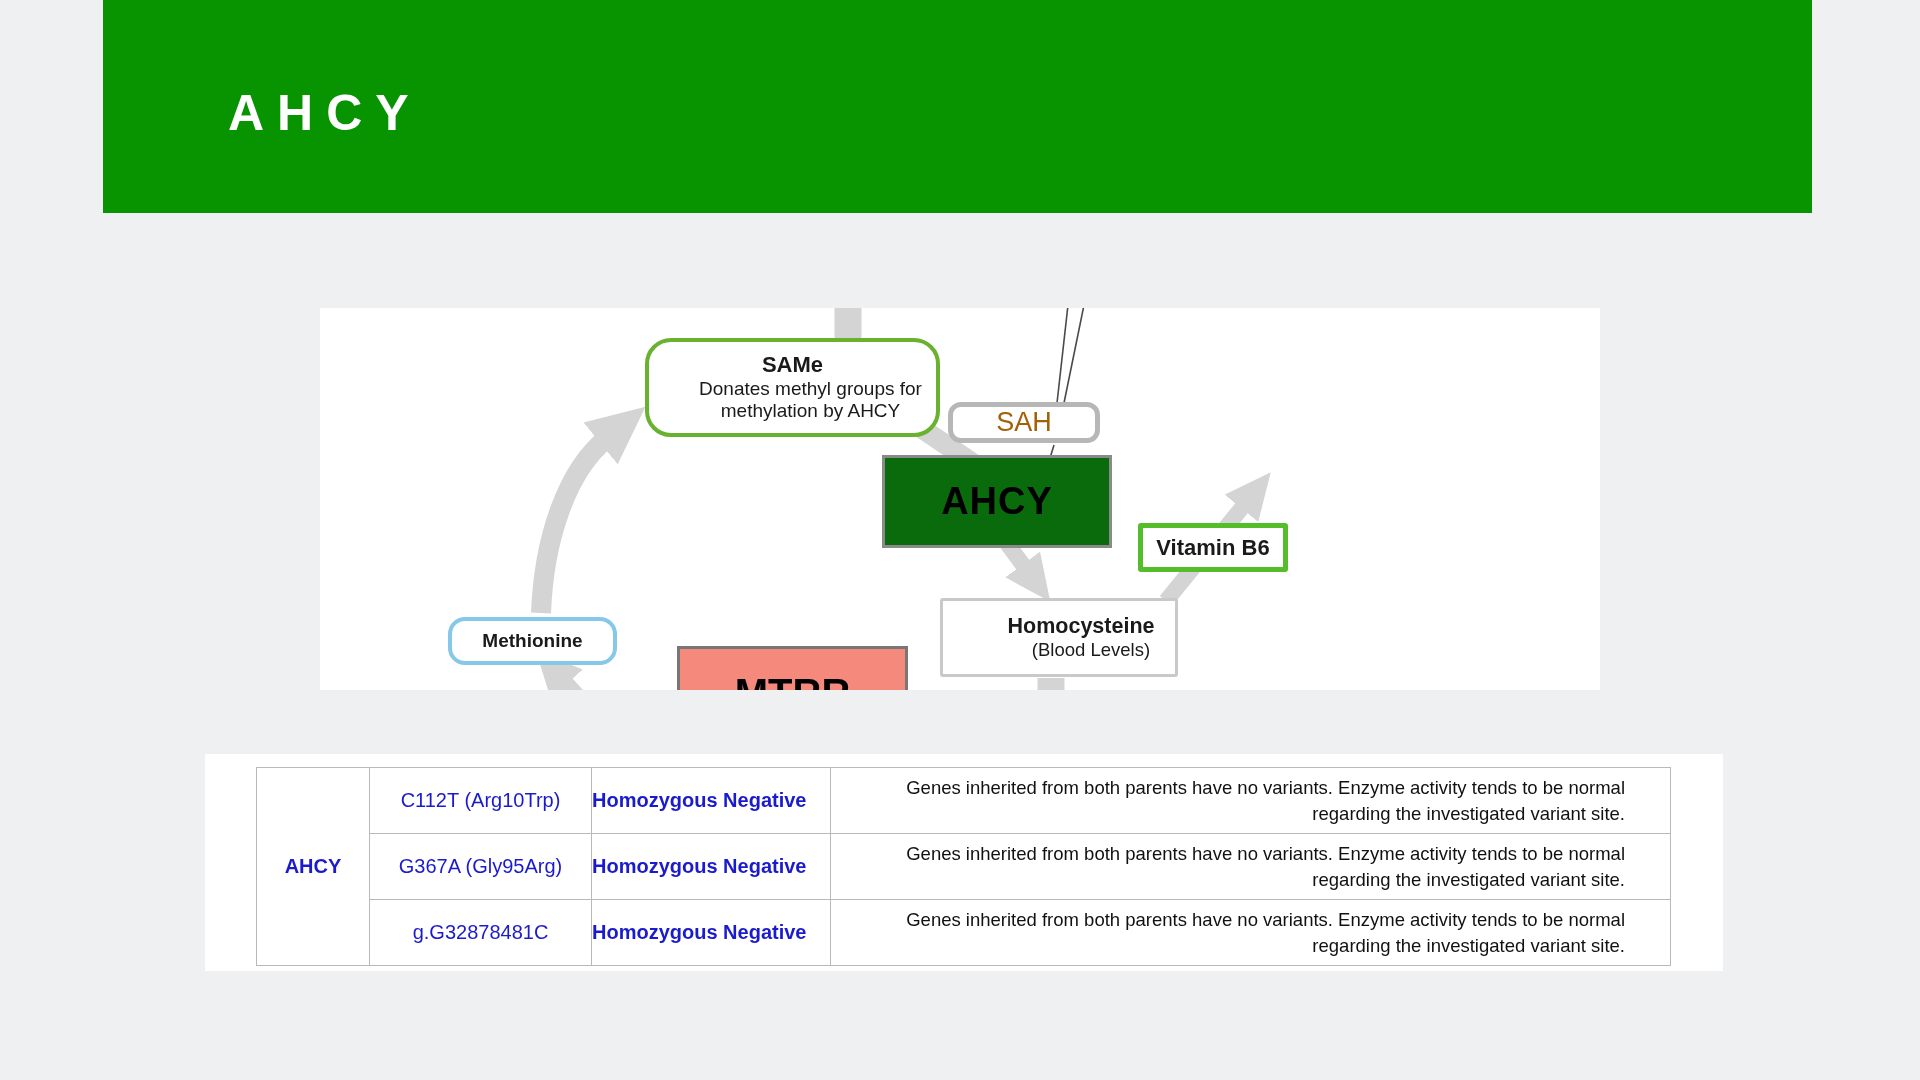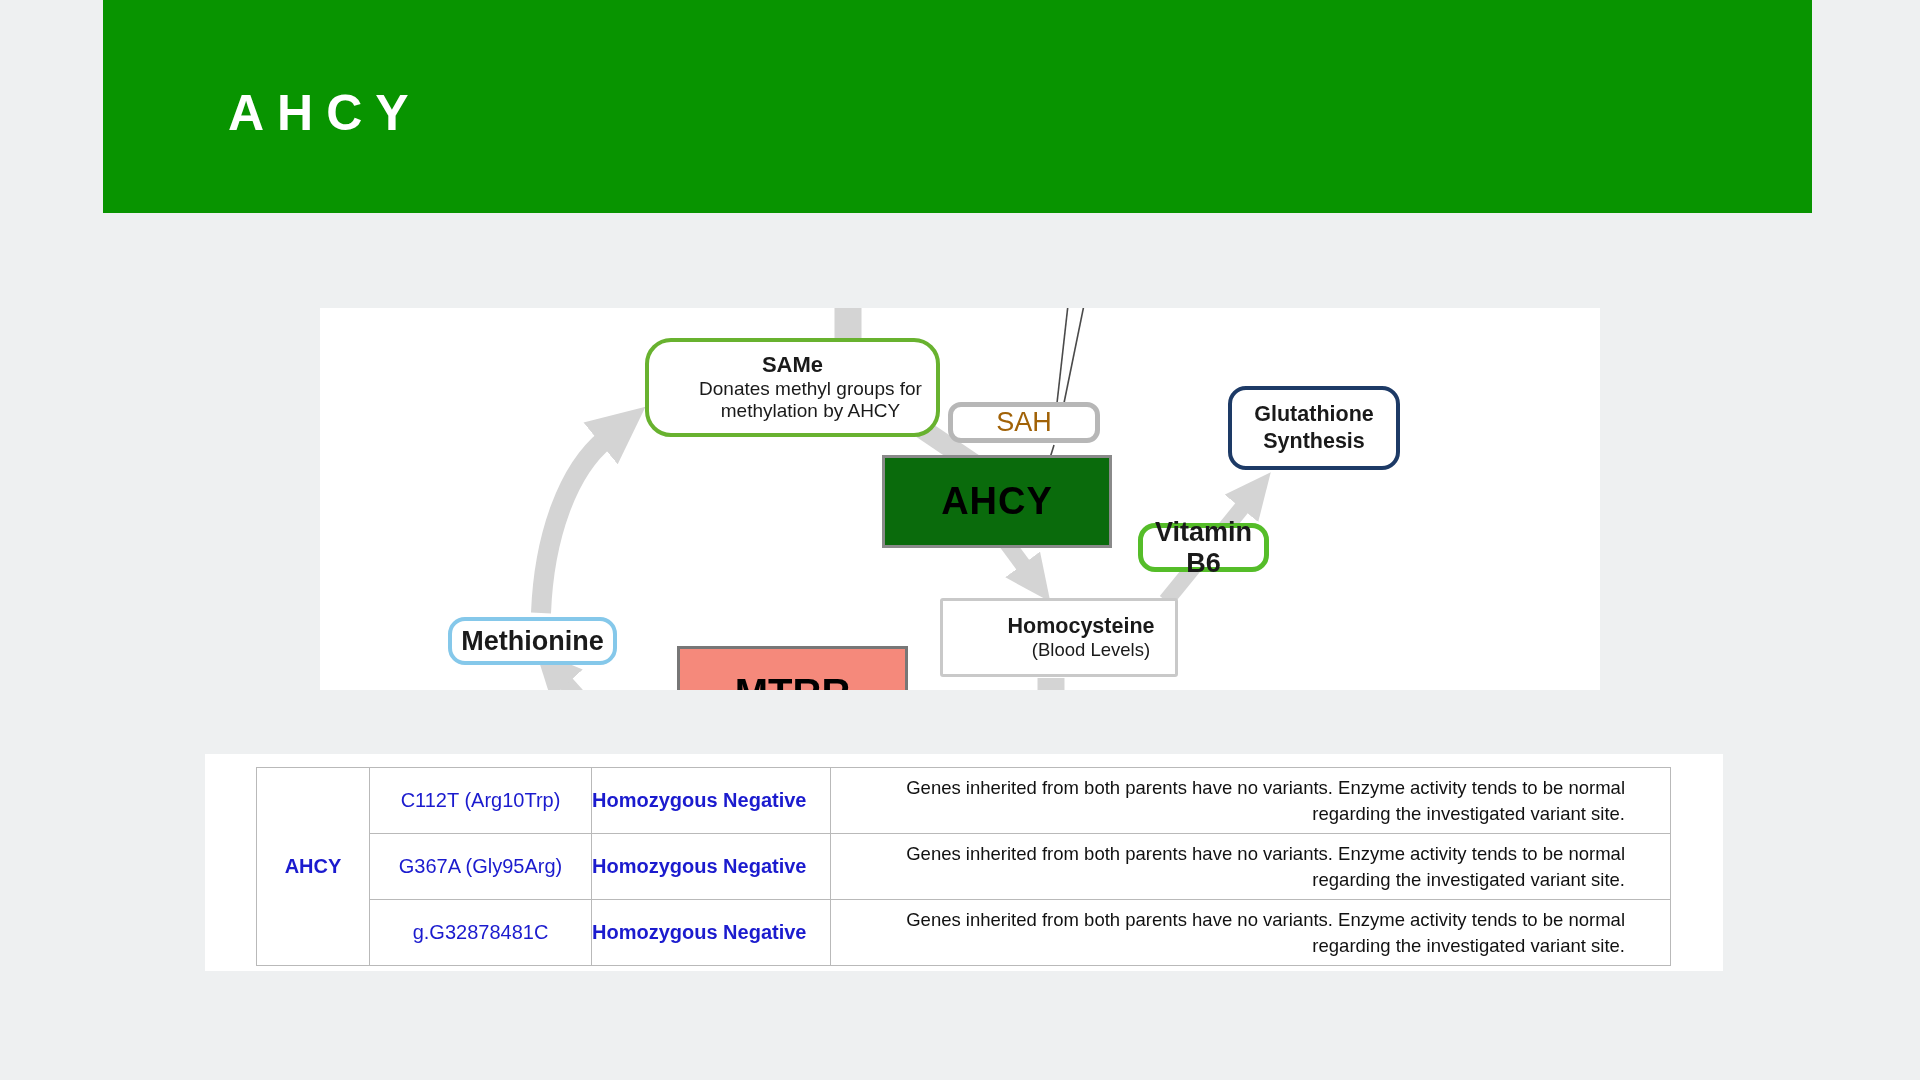--- a/index.html
+++ b/index.html
@@ -44,26 +44,26 @@
   .node-same .node-title{font-size:22px;font-weight:bold;line-height:1.15;}
   .node-same .node-line{font-size:19px;line-height:1.18;margin-left:36px;}
   .node-sah{left:628px;top:94px;width:152px;height:41px;
     border:5px solid #b7b7b7;border-radius:13px;font-size:27px;color:#a16207;}
   .node-ahcy{left:562px;top:147px;width:230px;height:93px;
     background:var(--ahcy-green,#0a6b0c);border:3px solid #8a8a8a;
     font-size:38px;font-weight:bold;color:#000;letter-spacing:1px;}
   .node-glut{left:908px;top:78px;width:172px;height:84px;
     border:4px solid var(--glut-navy,#1d3a66);border-radius:18px;
     font-size:21.5px;font-weight:bold;line-height:1.25;}
-  .node-vitb6{left:818px;top:215px;width:131px;height:49px;
-    border:5px solid var(--vitb6-green,#55bd29);border-radius:17px;
-    font-size:27px;font-weight:bold;}
+  .node-vitb6{left:818px;top:215px;width:150px;height:49px;
+    border:5px solid var(--vitb6-green,#55bd29);border-radius:3px;
+    font-size:22px;font-weight:bold;}
   .node-meth{left:128px;top:309px;width:169px;height:48px;
     border:4px solid var(--meth-blue,#85c8ea);border-radius:17px;
-    font-size:27px;font-weight:bold;}
+    font-size:19px;font-weight:bold;}
   .node-homo{left:620px;top:290px;width:238px;height:79px;
     border:3px solid #c9c9c9;border-radius:3px;padding-left:44px;}
   .node-homo .node-title{font-size:21.5px;font-weight:bold;line-height:1.1;}
   .node-homo .node-line{font-size:18.5px;line-height:1.15;margin-left:20px;}
   .node-mtrr{left:357px;top:338px;width:231px;height:90px;
     background:var(--mtrr-salmon,#f5897b);border:3px solid #777;
     font-size:40px;font-weight:bold;color:#000;justify-content:flex-start;
     padding-top:22px;}
   .table-panel{
     position:absolute;left:205px;top:754px;width:1518px;height:217px;
@@ -127,24 +127,20 @@
   </div>
 
   <div class="node node-sah">
     <div>SAH</div>
   </div>
 
   <div class="node node-ahcy">
     <div>AHCY</div>
   </div>
 
-  <div class="node node-glut">
-    <div>Glutathione</div>
-    <div>Synthesis</div>
-  </div>
 
   <div class="node node-vitb6">
     <div>Vitamin B6</div>
   </div>
 
   <div class="node node-meth">
     <div>Methionine</div>
   </div>
 
   <div class="node node-homo">

